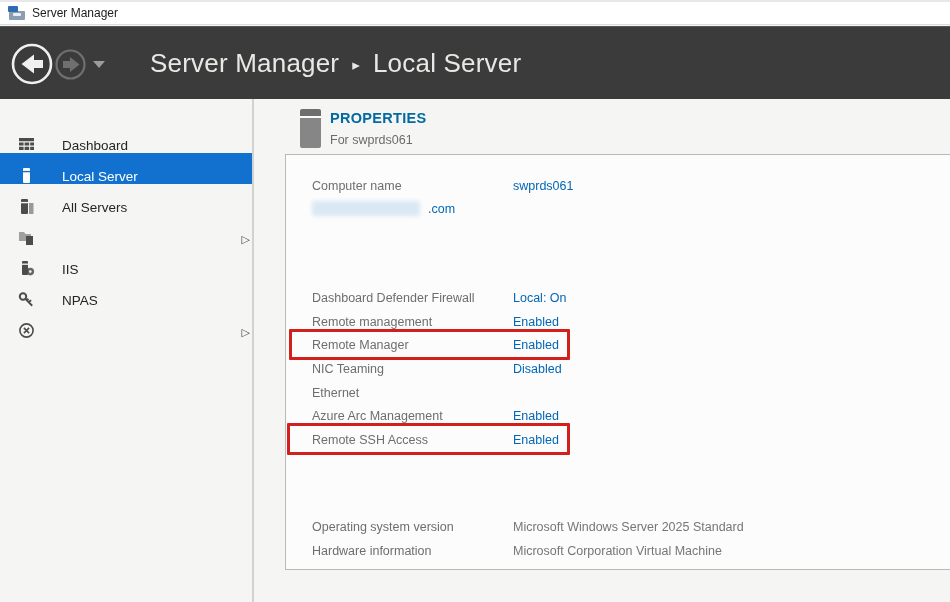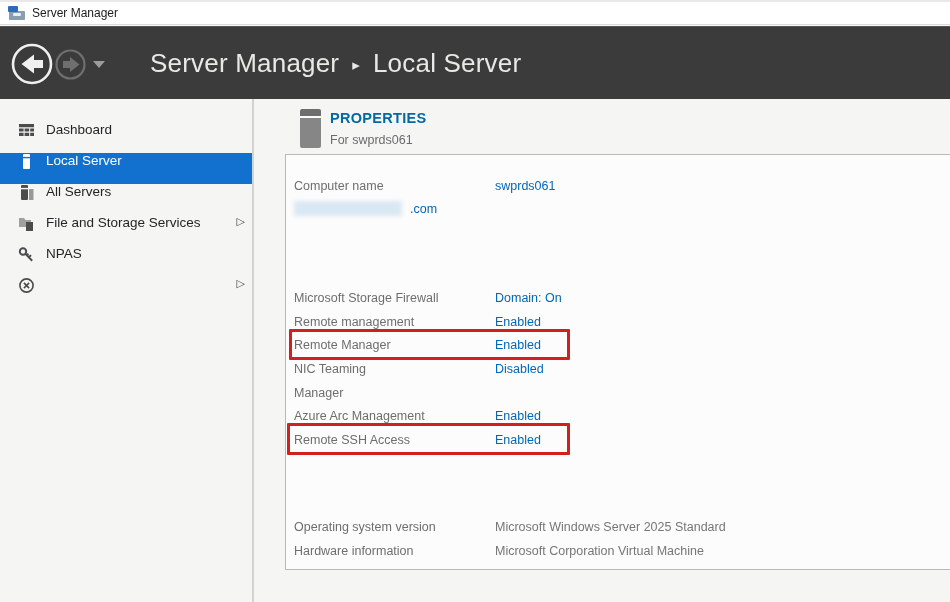--- a/index.html
+++ b/index.html
@@ -53,25 +53,26 @@
 
   
   .sidebar {
     position: absolute; top: 97px; left: 0; bottom: 0; width: 254px;
     background: #f5f5f4;
     border-right: 2px solid #d2d2d0;
     padding-top: 23px;
   }
   .side-item {
     height: 31px;
-    display: flex; align-items: flex-start;
-    padding-left: 18px; padding-right: 5px;
+    display: flex; align-items: flex-end;
+    padding-left: 18px; 
     color: #252525;
     font-size: 13.5px;
     cursor: pointer;
+    gap: 16px;
     --row-bg: #f5f5f4;
   }
   .side-item .s-icon { width: 17px; height: 17px; margin-right: 11px; color: #4c4c4c; flex: 0 0 auto; }
   .side-item.selected { background: #1271cf; color: #ffffff; --row-bg: #1271cf; }
   .side-item.selected .s-icon { color: #ffffff; }
   .side-item .expand { margin-left: auto; font-size: 11px; color: #3c3c3c; padding-right: 2px; }
   .s-icon .notch { stroke: var(--row-bg); }
   .s-icon .notch-fill { fill: var(--row-bg); }
 
   
@@ -88,21 +89,21 @@
     position: absolute; left: 330px; top: 131px;
     font-size: 12.5px; color: #6b6b6b;
   }
 
   .panel {
     position: absolute; left: 285px; top: 152px; width: 680px; height: 416px;
     background: #fcfcfc;
     border: 1px solid #b9b9b9;
   }
 
-  .prop-row { position: absolute; left: 294px; height: 18px; display: flex; font-size: 12.5px; }
+  .prop-row { position: absolute; left: 312px; height: 18px; display: flex; font-size: 12.5px; }
   .prop-row .p-label { width: 201px; color: #6e6e6e; }
   .prop-row .p-value { color: #0067b8; cursor: pointer; }
   .prop-row .p-value.plain { color: #767676; cursor: default; }
   .blur-box {
     display: inline-block; vertical-align: middle;
     width: 108px; height: 15px; margin-top: -2px;
     background: #d9e8f3;
     border-radius: 2px;
     filter: blur(2px);
   }
@@ -177,24 +178,32 @@
         <rect x="11" y="5" width="4.5" height="11" fill="currentColor" opacity="0.55"></rect>
       </svg>
       <span>All Servers</span>
     </div>
 
     <div class="side-item">
       <svg class="s-icon" viewBox="0 0 17 17">
         <path fill="currentColor" opacity="0.5" d="M1,3 h5 l1.5,2 H13 v7 H1 z"></path>
         <rect x="8" y="7" width="7" height="9" fill="currentColor"></rect>
       </svg>
-      <span>File and Storage Services</span>
       <span class="expand">▷</span>
     </div>
 
+    <div class="side-item">
+      <svg class="s-icon" viewBox="0 0 17 17">
+        <rect x="4" y="1" width="6" height="14" rx="1" fill="currentColor"></rect>
+        <line class="notch" x1="4" y1="4.2" x2="10" y2="4.2" stroke-width="1.3"></line>
+        <circle cx="12.3" cy="11.6" r="3.8" fill="currentColor" opacity="0.85"></circle>
+        <circle class="notch-fill" cx="12.3" cy="11.6" r="1.3"></circle>
+      </svg>
+      <span>IIS</span>
+    </div>
 
     <div class="side-item">
       <svg class="s-icon" viewBox="0 0 17 17">
         <circle cx="5" cy="5.5" r="3.2" fill="none" stroke="currentColor" stroke-width="2"></circle>
         <path d="M7.4,7.9 L14.2,14.7 M10.8,11.3 l2.2,-2.2 M8.8,9.3 l1.6,-1.6" stroke="currentColor" stroke-width="2" fill="none"></path>
       </svg>
       <span>NPAS</span>
     </div>
 
     <div class="side-item">
@@ -214,37 +223,37 @@
   <div class="panel"></div>
 
   <div class="prop-row" style="top:177px">
     <span class="p-label">Computer name</span>
     <span class="p-value">swprds061</span>
   </div>
   <div class="prop-row" style="top:200px">
     <span class="p-value"><span class="blur-box"></span><span class="dot-com">.com</span></span>
   </div>
   <div class="prop-row" style="top:289px">
-    <span class="p-label">Microsoft Storage Firewall</span>
-    <span class="p-value">Domain: On</span>
+    <span class="p-label">Dashboard Defender Firewall</span>
+    <span class="p-value">Local: On</span>
   </div>
   <div class="prop-row" style="top:313px">
     <span class="p-label">Remote management</span>
     <span class="p-value">Enabled</span>
   </div>
   <div class="prop-row" style="top:336px">
     <span class="p-label">Remote Manager</span>
     <span class="p-value">Enabled</span>
   </div>
   <div class="prop-row" style="top:360px">
     <span class="p-label">NIC Teaming</span>
     <span class="p-value">Disabled</span>
   </div>
   <div class="prop-row" style="top:384px">
-    <span class="p-label">Manager</span>
+    <span class="p-label">Ethernet</span>
   </div>
   <div class="prop-row" style="top:407px">
     <span class="p-label">Azure Arc Management</span>
     <span class="p-value">Enabled</span>
   </div>
   <div class="prop-row" style="top:431px">
     <span class="p-label">Remote SSH Access</span>
     <span class="p-value">Enabled</span>
   </div>
   <div class="prop-row" style="top:518px">

